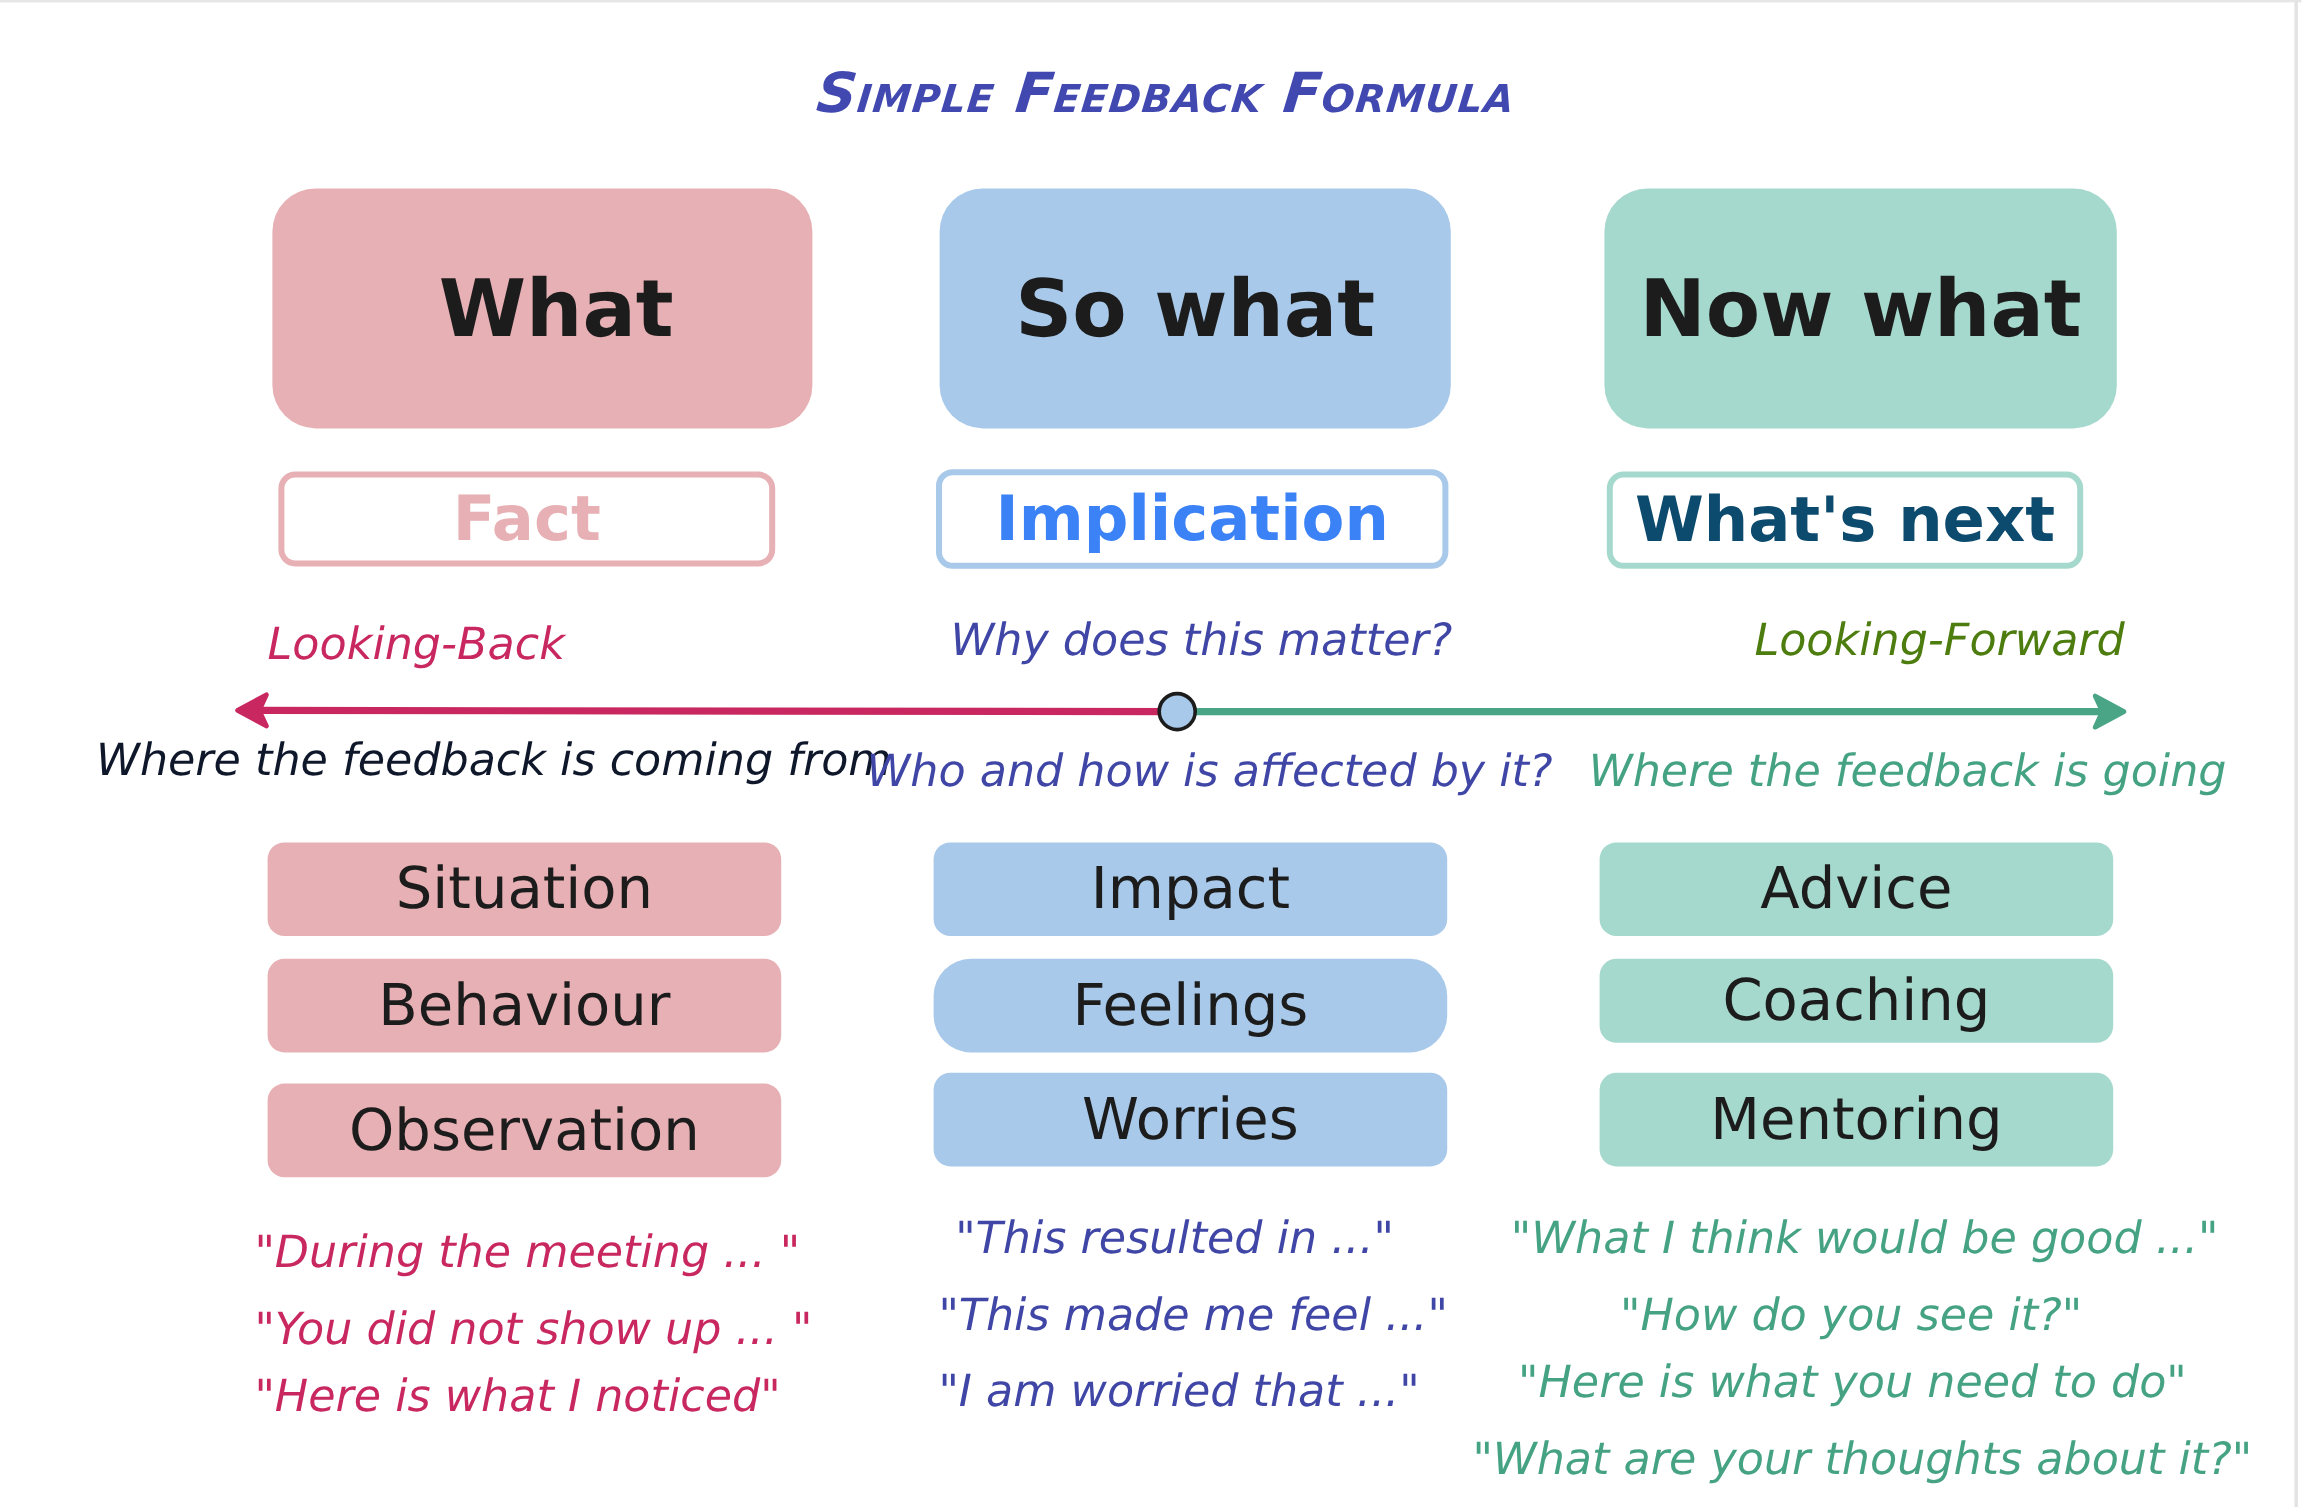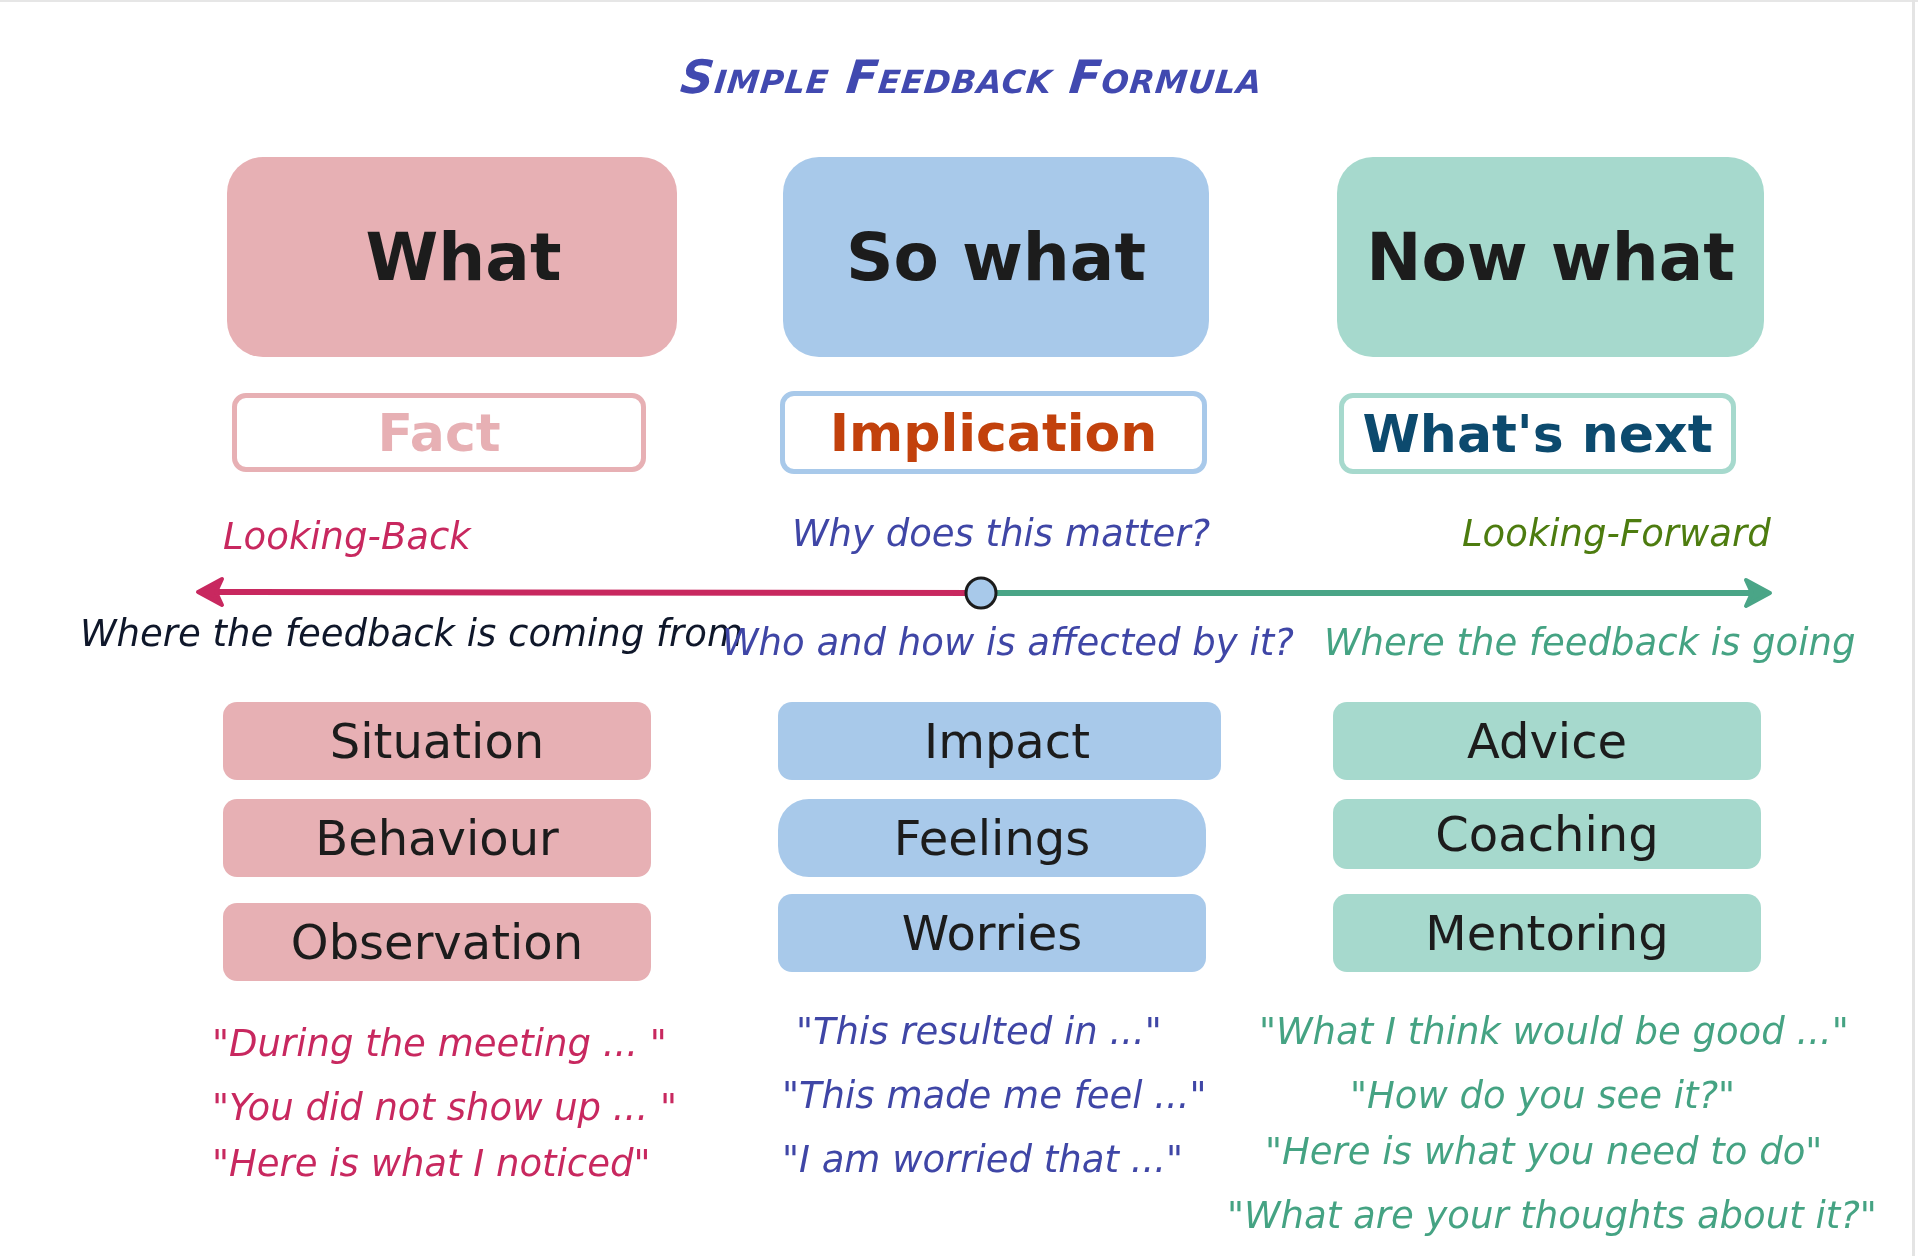--- a/index.html
+++ b/index.html
@@ -47,21 +47,21 @@
 <div class="abs big-box" style="left:783px;top:157px;width:426px;height:200px;background:#a8c9ea;">
   <span>So what</span>
 </div>
 <div class="abs big-box" style="left:1337px;top:157px;width:427px;height:200px;background:#a6d9cd;">
   <span>Now what</span>
 </div>
 
 <div class="abs outline-box" style="left:232px;top:393px;width:414px;height:79px;border-color:#e7b0b4;color:#e7b0b4;">
   <span>Fact</span>
 </div>
-<div class="abs outline-box" style="left:780px;top:391px;width:427px;height:83px;border-color:#a8c9ea;color:#c2410c;justify-content:center;">
+<div class="abs outline-box" style="left:780px;top:391px;width:427px;height:83px;border-color:#a8c9ea;color:#3b82f6;justify-content:center;">
   <span>Implication</span>
 </div>
 <div class="abs outline-box" style="left:1339px;top:393px;width:397px;height:81px;border-color:#a6d9cd;color:#0c4a6e;align-items:center;">
   <span>What's next</span>
 </div>
 
 <div class="abs lbl" style="left:223px;top:515px;color:#c8285f;">Looking-Back</div>
 <div class="abs lbl" style="left:792px;top:512px;color:#3f46a6;">Why does this matter?</div>
 <div class="abs lbl" style="left:1462px;top:512px;color:#4d7c0f;">Looking-Forward</div>
 
@@ -80,21 +80,21 @@
 <div class="abs small-box" style="left:223px;top:702px;width:428px;height:78px;background:#e7b0b4;">
     <span>Situation</span>
   </div>
 <div class="abs small-box" style="left:223px;top:799px;width:428px;height:78px;background:#e7b0b4;">
     <span>Behaviour</span>
   </div>
 <div class="abs small-box" style="left:223px;top:903px;width:428px;height:78px;background:#e7b0b4;">
     <span>Observation</span>
   </div>
 
-<div class="abs small-box" style="left:778px;top:702px;width:428px;height:78px;background:#a8c9ea;padding-left:15px;">
+<div class="abs small-box" style="left:778px;top:702px;width:428px;height:78px;background:#a8c9ea;">
     <span>Impact</span>
   </div>
 <div class="abs small-box" style="left:778px;top:799px;width:428px;height:78px;background:#a8c9ea;border-radius:31px;">
     <span>Feelings</span>
   </div>
 <div class="abs small-box" style="left:778px;top:894px;width:428px;height:78px;background:#a8c9ea;">
     <span>Worries</span>
   </div>
 
 <div class="abs small-box" style="left:1333px;top:702px;width:428px;height:78px;background:#a6d9cd;">

